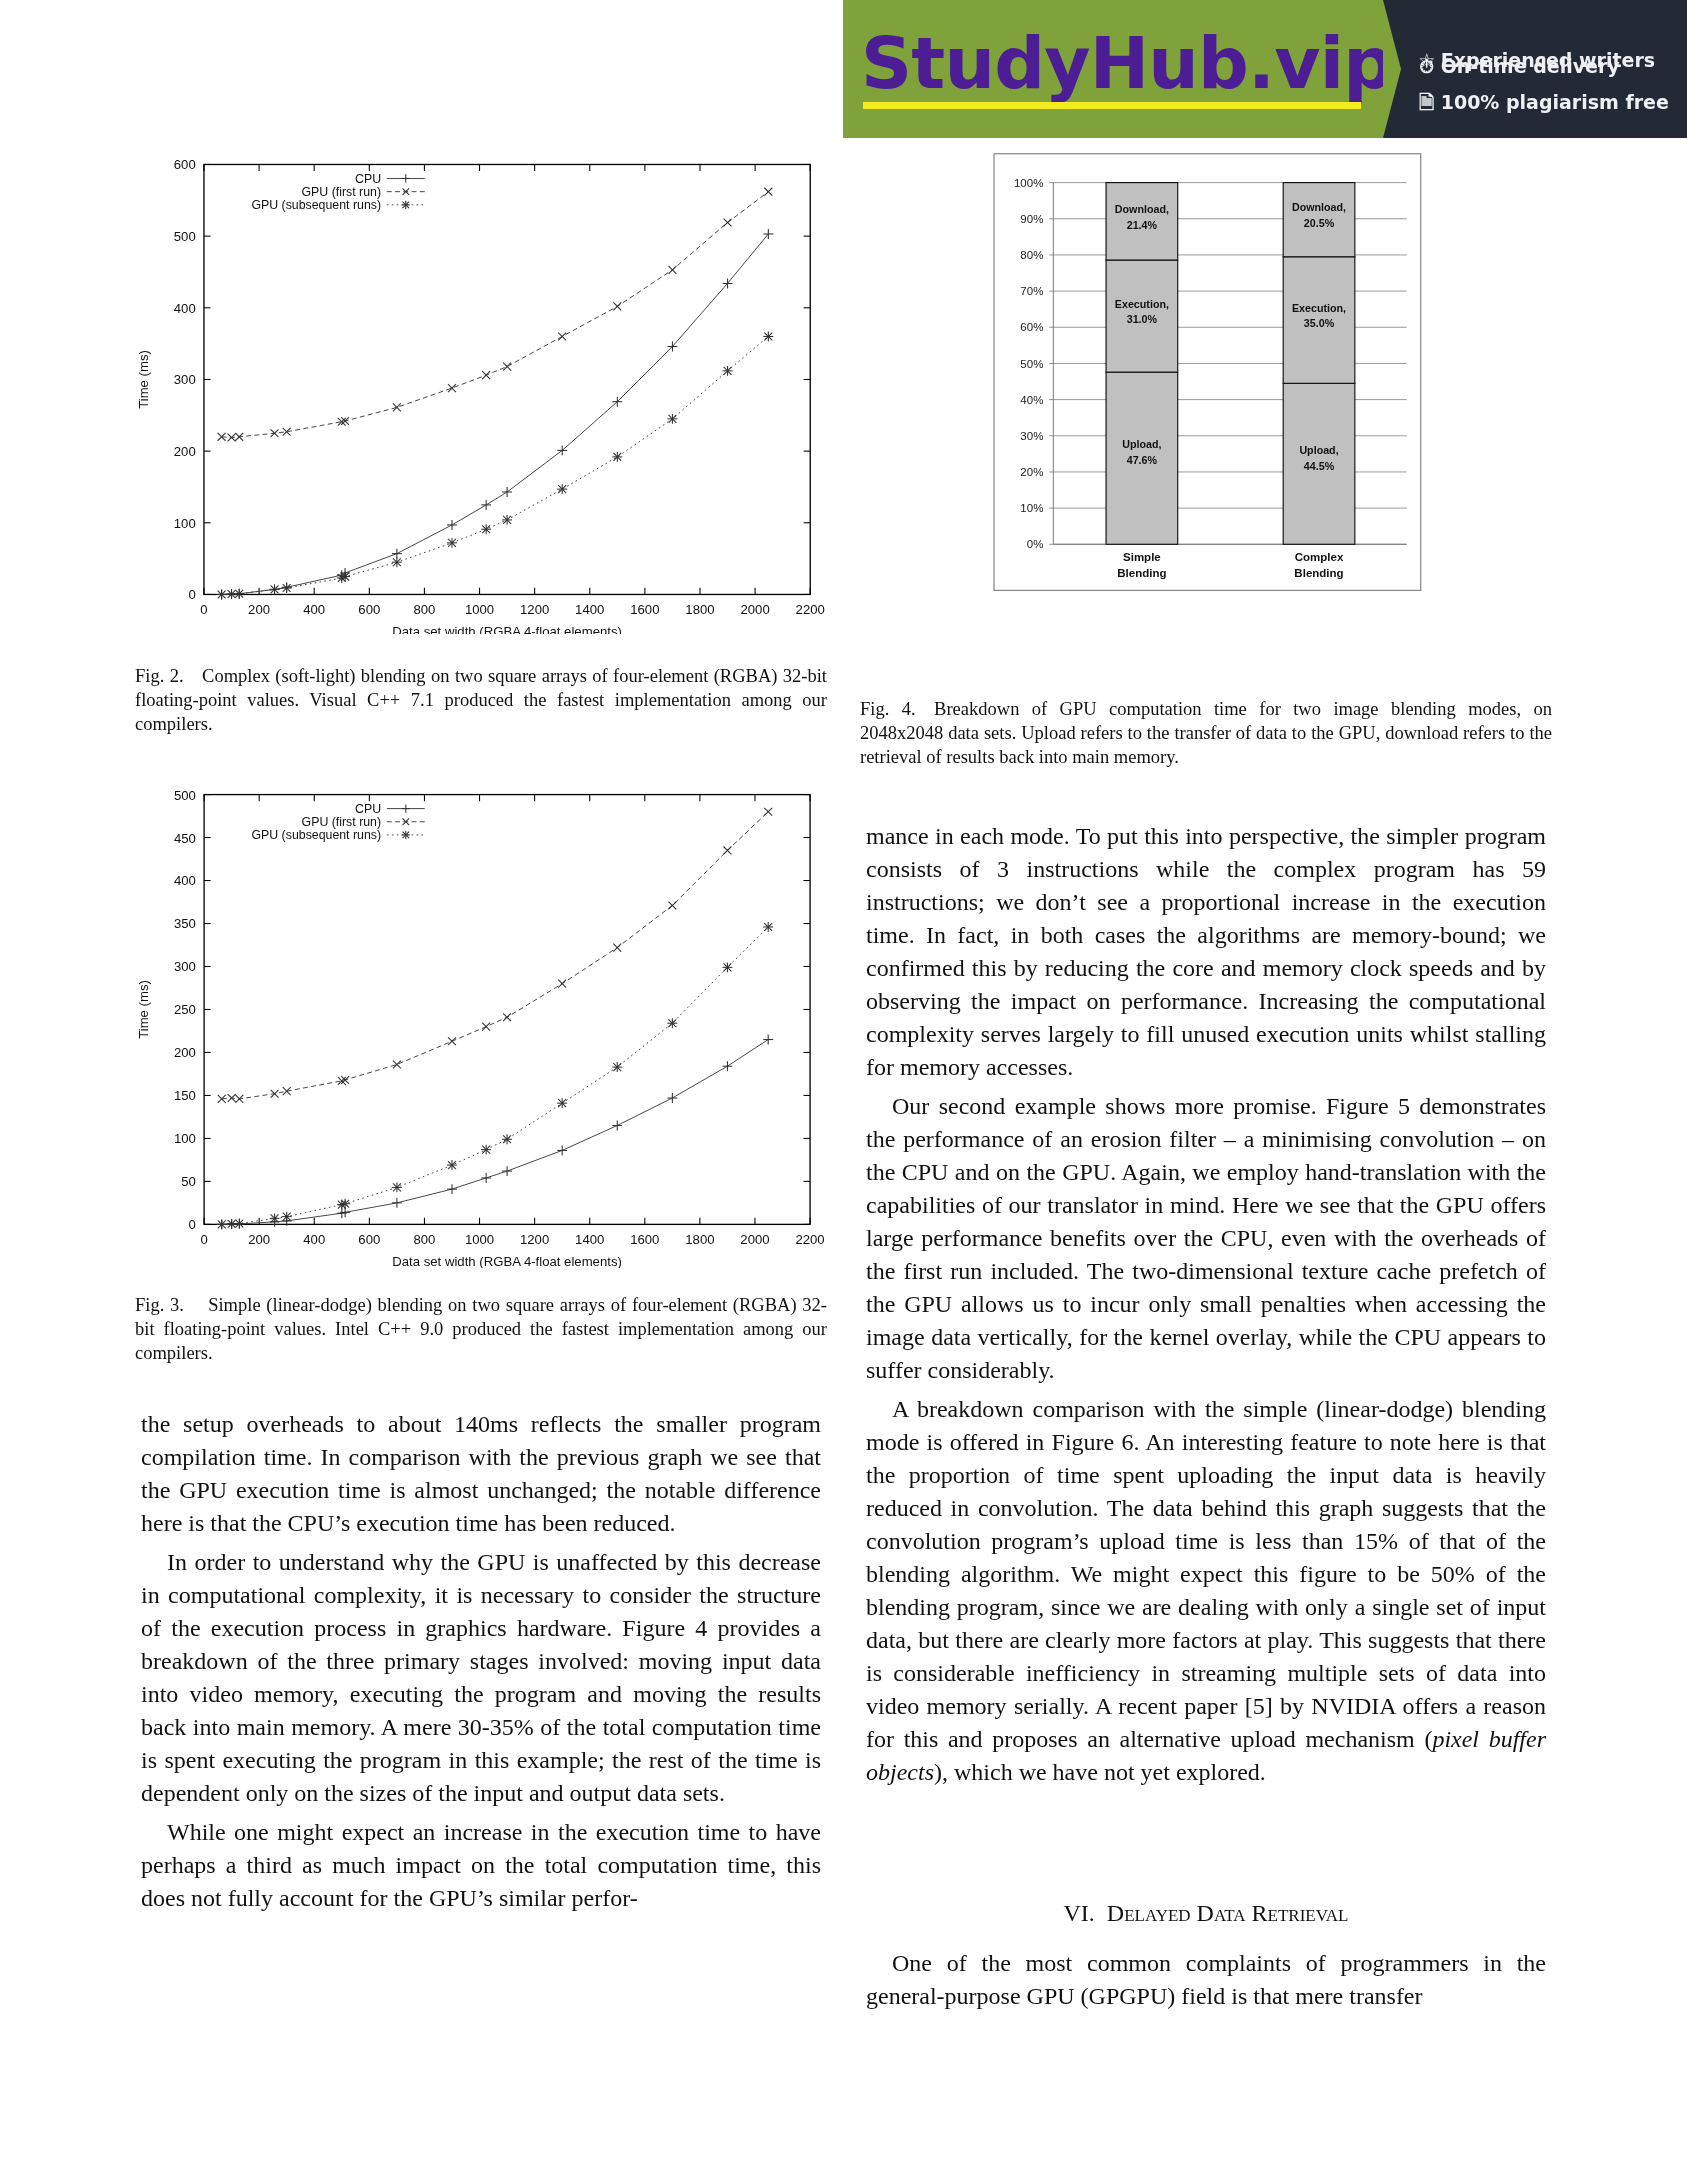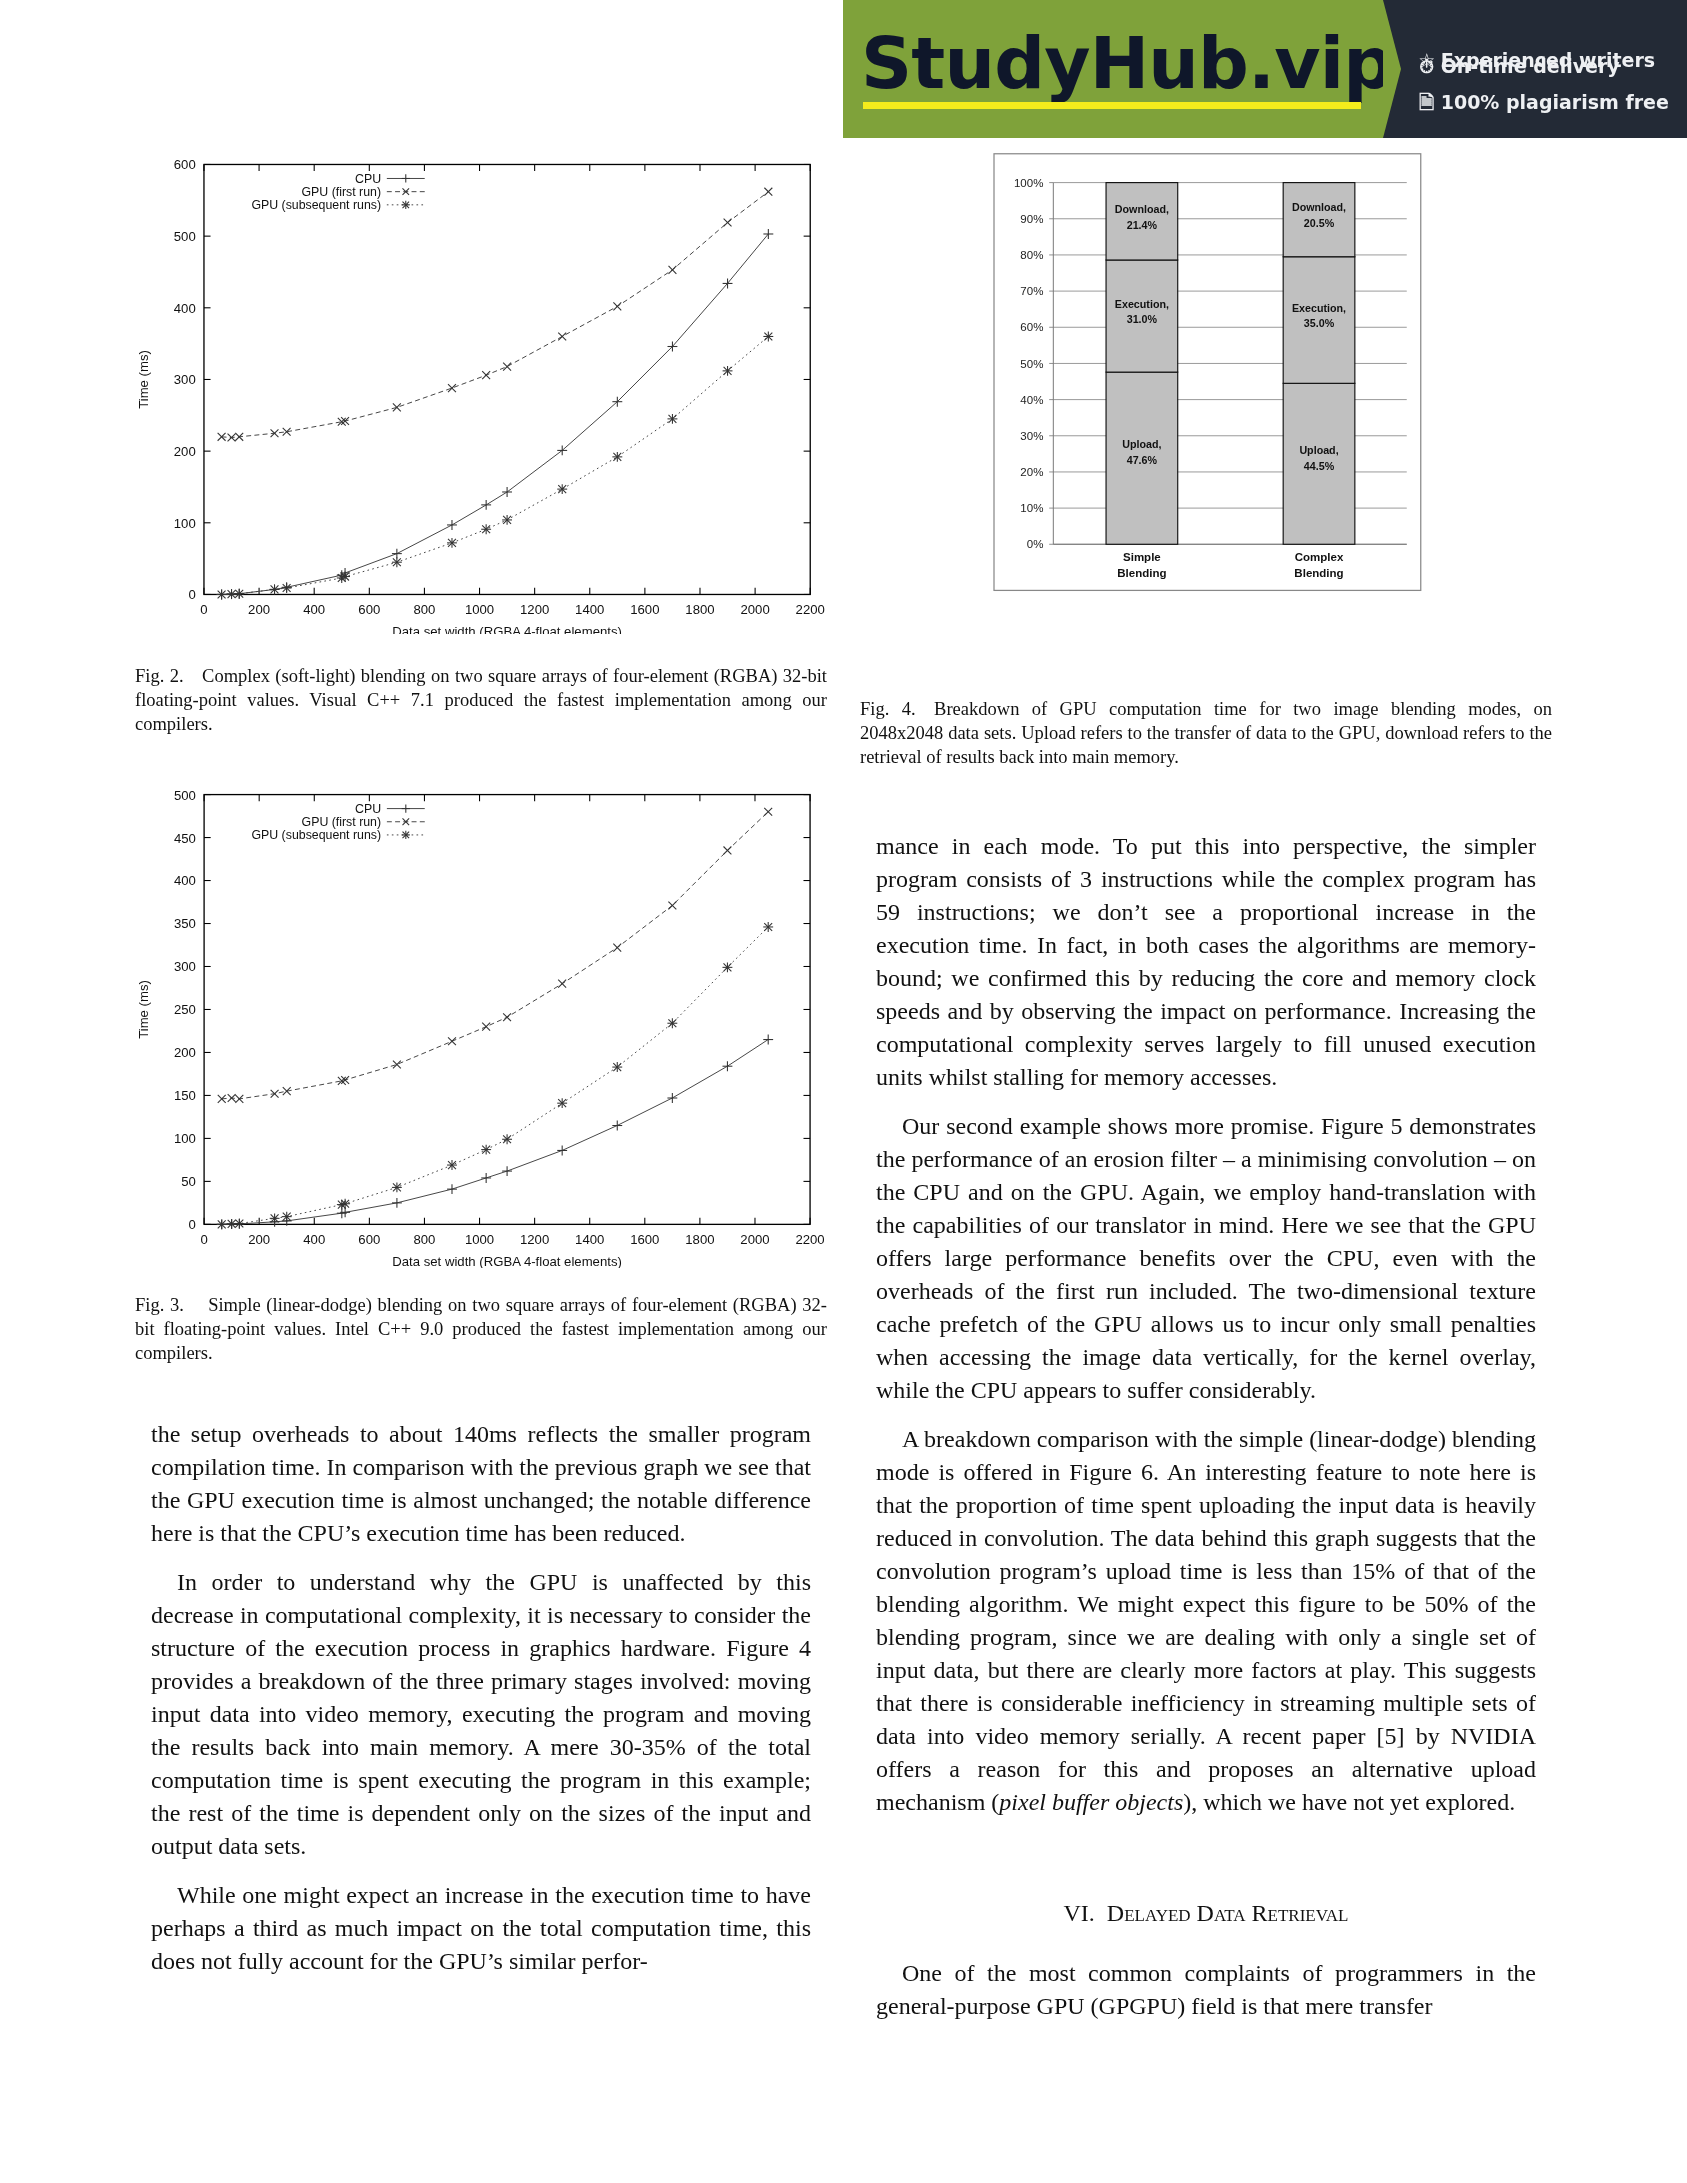--- a/index.html
+++ b/index.html
@@ -7,29 +7,29 @@
          font-family:"Liberation Serif", "DejaVu Serif", serif; color:#111; }
   .abs { position:absolute; }
 
   
   #banner { left:843px; top:0; width:844px; height:138px; }
   #banner-left { position:absolute; left:0; top:0; width:540px; height:138px; background:#7fa23a; }
   #banner-arrow { position:absolute; left:540px; top:0; width:0; height:0;
                   border-top:69px solid transparent; border-bottom:69px solid transparent; border-left:18px solid #7fa23a; z-index:2;}
   #banner-right { position:absolute; left:540px; top:0; width:305px; height:138px; background:#232a36; }
   #brand { position:absolute; left:18px; top:23px; font-family:"DejaVu Sans", sans-serif; font-weight:bold;
-           font-size:71px; color:#0f172a; letter-spacing:-0.8px; line-height:82px; }
+           font-size:71px; color:#4c1d95; letter-spacing:-0.8px; line-height:82px; }
   #brand-underline { position:absolute; left:20px; top:102px; width:498px; height:6.6px; background:#f4ec1c; }
   .feat { position:absolute; left:33px; font-family:"DejaVu Sans", sans-serif; font-weight:bold;
           font-size:19px; color:#eef0f3; white-space:nowrap; }
   .feat .ico { display:inline-block; width:21.4px; text-align:center; margin-right:3.3px; }
 
   
   .col { font-size:24px; line-height:33px; text-align:justify; }
-  .col p { margin:16px; }
+  .col p { margin:6px; }
   .col p.ind { text-indent:26px; }
   .caption { font-size:18.5px; line-height:24px; text-align:justify; }
   #left-text { left:135px; top:1402px; width:692px; }
   #right-text-1 { left:860px; top:814px; width:692px; }
   #section-head { left:860px; top:1897px; width:692px; text-align:center; font-size:24px; line-height:33px; }
   .sc { font-variant: small-caps; }
   #right-text-2 { left:860px; top:1941px; width:692px; }
 
   #cap2 { left:135px; top:664px; width:692px; }
   #cap3 { left:135px; top:1293px; width:692px; }

